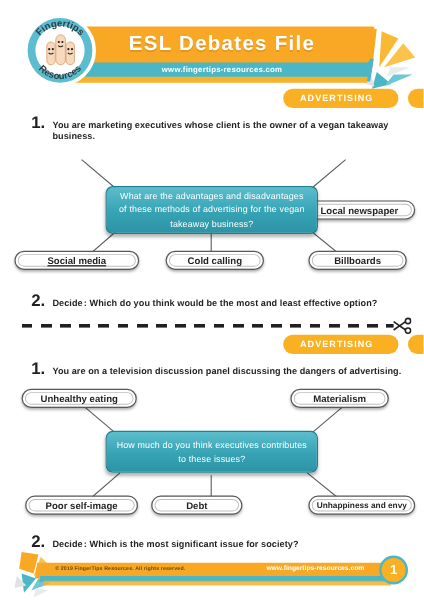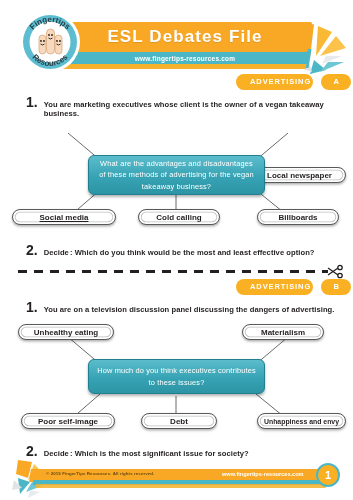--- a/index.html
+++ b/index.html
@@ -96,21 +96,21 @@
     display: flex;
     align-items: center;
     gap: 8px;
   }
   .badge-main {
     background: #f9b023;
     color: #ffffff;
     font-size: 7.5px;
     font-weight: bold;
     letter-spacing: 0.9px;
-    padding: 3px 2px 4px 14px;
+    padding: 3px 21px 4px 14px;
     border-radius: 9px;
   }
   .badge-letter {
     background: #f9b023;
     color: #ffffff;
     font-size: 7.5px;
     font-weight: bold;
     padding: 3px 10px 4px 10px;
     border-radius: 9px;
     min-width: 10px;
@@ -371,21 +371,21 @@
     <line x1="176" y1="104" x2="176" y2="80" stroke="#58595b" stroke-width="0.9"></line>
     <line x1="288" y1="104" x2="256" y2="78" stroke="#58595b" stroke-width="0.9"></line>
   </svg>
 
   <div class="bubble" style="left:18px; top:8px; width:96px;">Unhealthy eating</div>
   <div class="bubble" style="left:242px; top:8px; width:82px;">Materialism</div>
 
   <div class="centerbox" style="left:88px; top:43px; width:177px; height:35px;">How much do you think executives contributes to these issues?</div>
 
   <div class="bubble" style="left:21px; top:97px; width:94px;">Poor self-image</div>
-  <div class="bubble" style="left:141px; top:97px; width:76px;">Debt</div>
+  <div class="bubble" style="left:126px; top:97px; width:76px;">Debt</div>
   <div class="bubble small" style="left:257px; top:97px; width:89px;">Unhappiness and envy</div>
 </div>
 
 <div class="qline" style="left:26px; top:444px; width:320px;">
   <span class="qnum">2.</span>
   <span class="qtext lead">Decide</span>
   <span class="qtext" style="margin-left:-5px;">:  Which is the most significant issue for society?</span>
 </div>
 
 <div class="footer">

